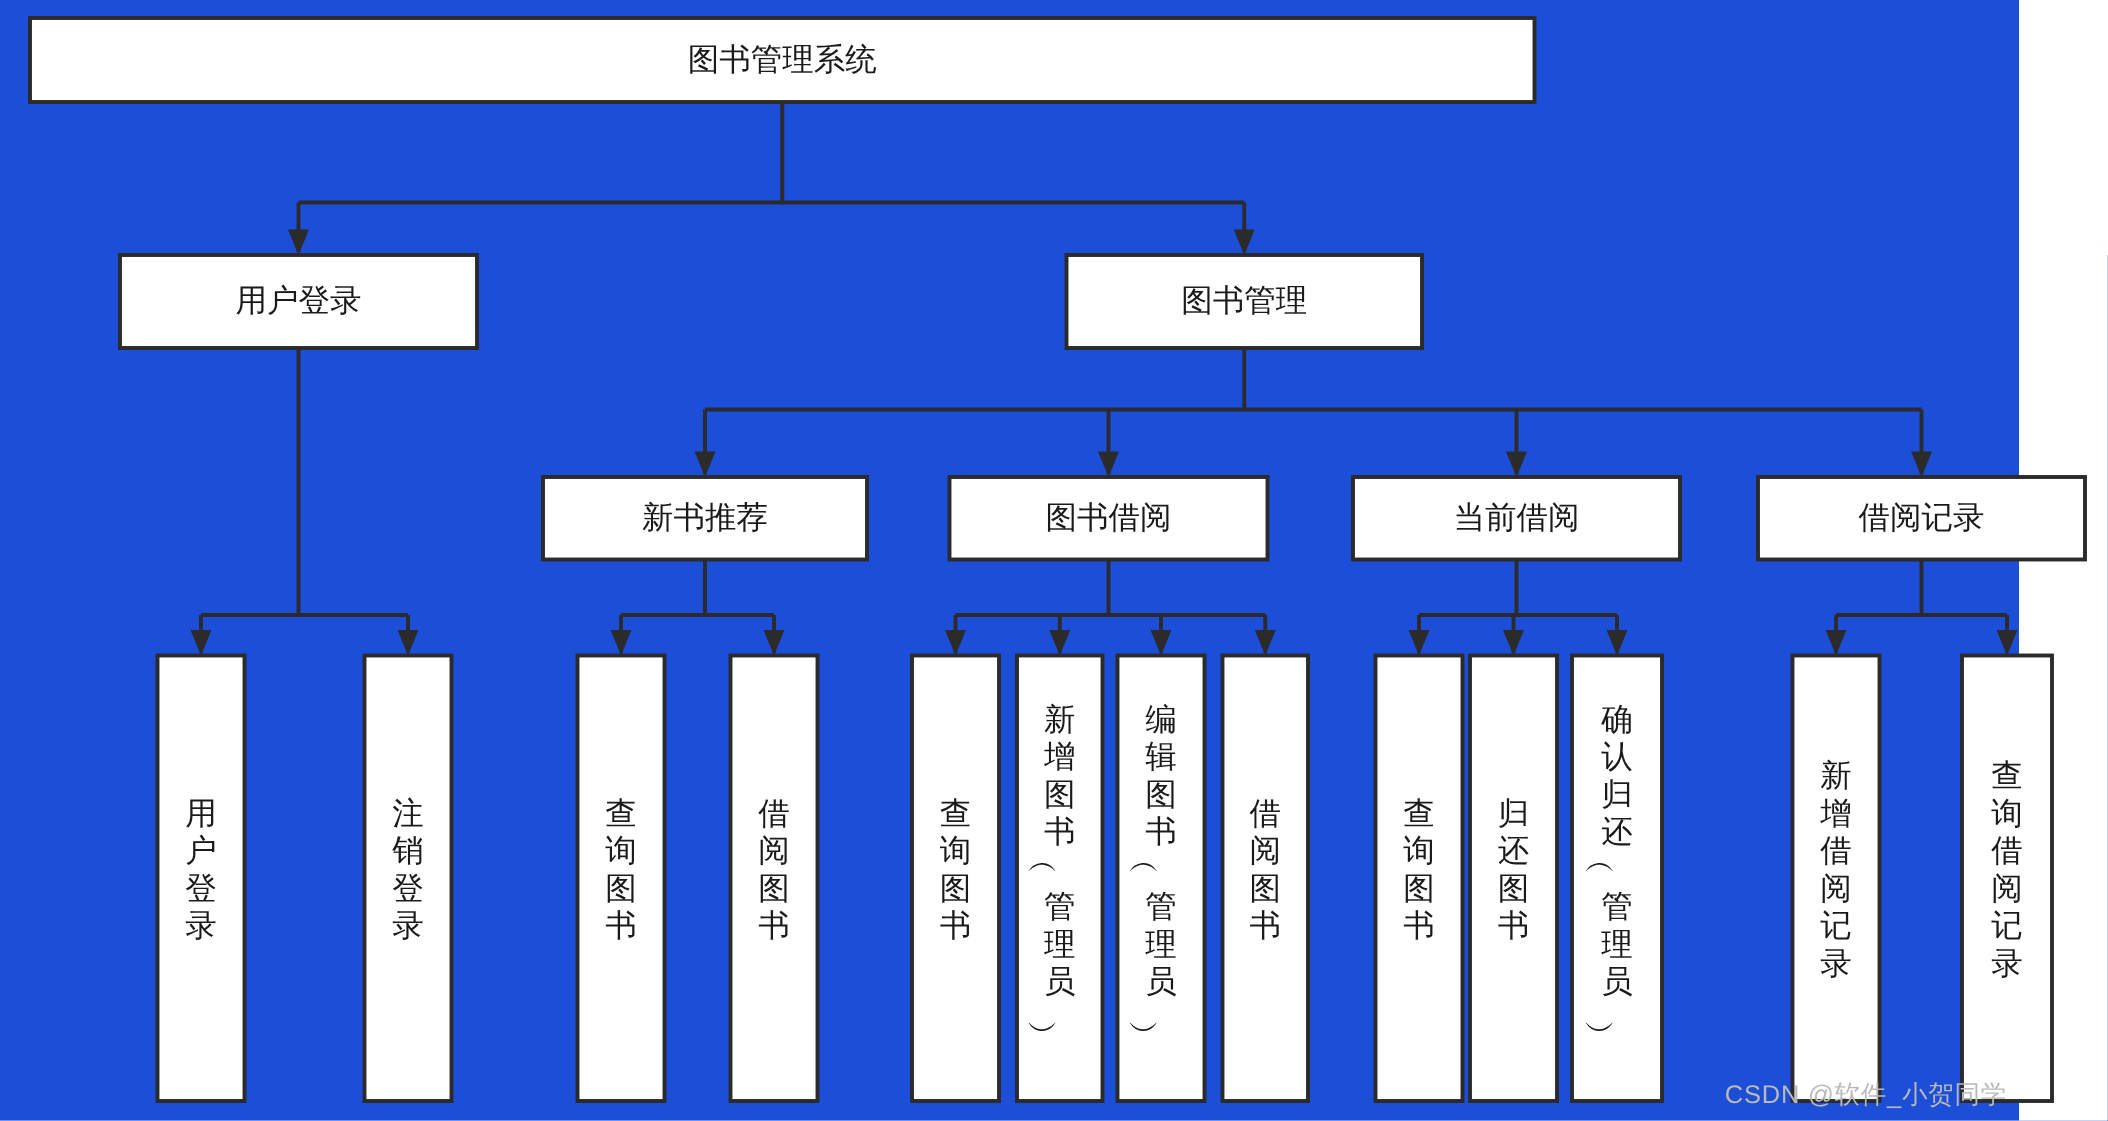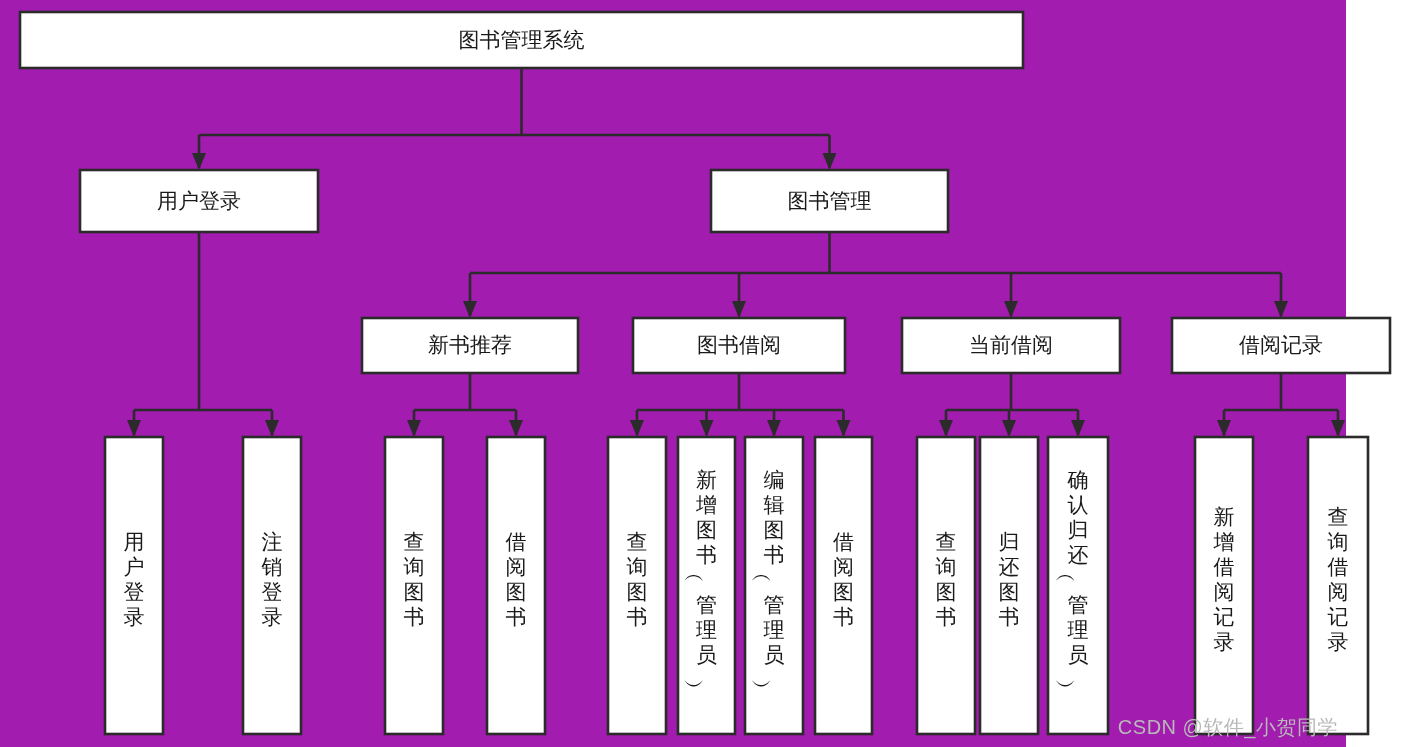--- a/index.html
+++ b/index.html
@@ -11,21 +11,21 @@
     width: 1405px;
     height: 747px;
     font-family: "Liberation Sans", "DejaVu Sans", sans-serif;
     overflow: hidden;
     position: relative;
   }
   #diagram-root {
     position: relative;
     width: 1346px;
     height: 747px;
-    background: #a21caf;
+    background: #1d4ed8;
   }
   svg.diagram-svg {
     position: absolute;
     left: 0;
     top: 0;
     width: 1405px;
     height: 747px;
     display: block;
   }
   .node-box {
@@ -55,21 +55,21 @@
     font-family: "Liberation Sans", "DejaVu Sans", sans-serif;
     font-size: 21px;
     fill: #1a1a1a;
     white-space: pre;
   }
   .watermark {
     position: absolute;
     right: 8px;
     bottom: 6px;
     font-family: "Liberation Sans", "DejaVu Sans", sans-serif;
-    font-size: 20px;
+    font-size: 17px;
     color: #b9b9b9;
     letter-spacing: 0.5px;
     user-select: none;
     white-space: nowrap;
   }
 </style>
 </head>
 <body>
 
 <div id="diagram-root">

